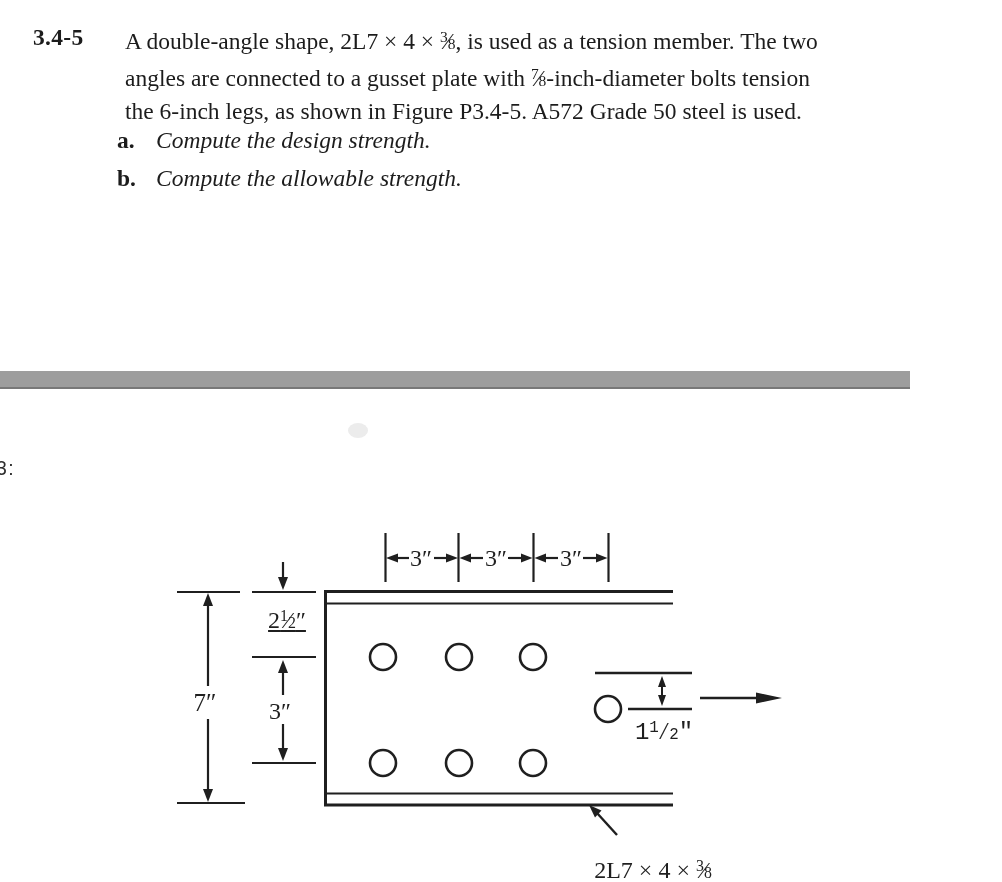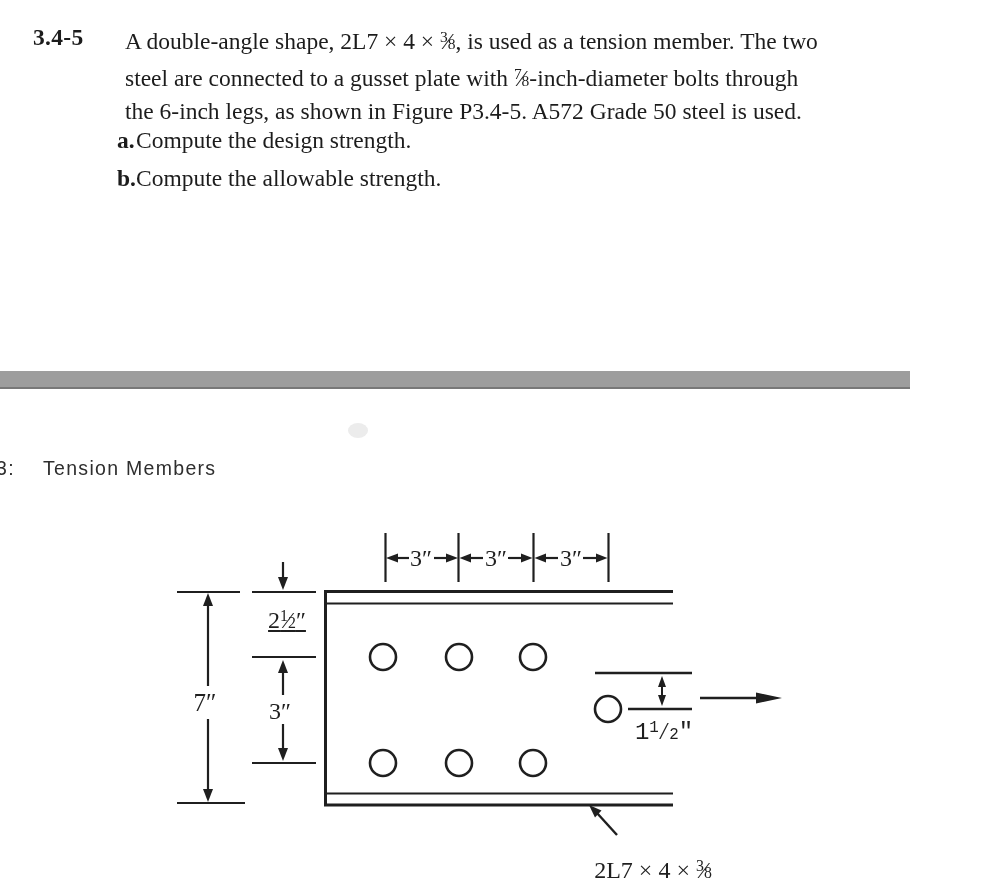--- a/index.html
+++ b/index.html
@@ -9,21 +9,21 @@
   }
   .abs { position:absolute; }
 
   
   .problem-number { left:33px; top:24px; font-size:23.5px; font-weight:bold; letter-spacing:0.3px; }
   .bodyline { left:125px; font-size:23.5px; white-space:nowrap; line-height:28px; }
   .line1 { top:23px; }
   .line2 { top:60px; }
   .line3 { top:97px; }
   .item-label { left:117px; font-size:23.5px; font-weight:bold; line-height:28px; }
-  .item-text  { left:136px; font-size:23.5px; line-height:28px; white-space:nowrap; }
+  .item-text  { left:156px; font-size:23.5px; line-height:28px; white-space:nowrap;font-style:italic; }
   .itemA { top:126px; }
   .itemB { top:164px; }
 
   
   .fr-n { font-size:0.66em; vertical-align:0.45em; margin-right:-1px; }
   .fr-s { margin:0 -2px 0 -1px; }
   .fr-d { font-size:0.66em; }
 
   
   .divider { left:0; top:371px; width:1002px; height:18px; background:#9d9d9d;
@@ -57,37 +57,36 @@
 
 <div class="page">
 
   <span class="abs problem-number">3.4-5</span>
 
   <div class="abs bodyline line1">
     <span>A double-angle shape, 2L7 × 4 × </span><span><span class="fr-n">3</span><span class="fr-s">⁄</span><span class="fr-d">8</span></span><span>, is used as a tension member. The two</span>
   </div>
 
   <div class="abs bodyline line2">
-    <span>steel are connected to a gusset plate with </span><span><span class="fr-n">7</span><span class="fr-s">⁄</span><span class="fr-d">8</span></span><span>-inch-diameter bolts through</span>
+    <span>angles are connected to a gusset plate with </span><span><span class="fr-n">7</span><span class="fr-s">⁄</span><span class="fr-d">8</span></span><span>-inch-diameter bolts tension</span>
   </div>
 
   <div class="abs bodyline line3">the 6-inch legs, as shown in Figure P3.4-5. A572 Grade 50 steel is used.</div>
 
   <span class="abs item-label itemA">a.</span>
   <span class="abs item-text itemA">Compute the design strength.</span>
 
   <span class="abs item-label itemB">b.</span>
   <span class="abs item-text itemB">Compute the allowable strength.</span>
 
   <div class="abs divider"></div>
 
   <div class="abs smudge"></div>
 
   <span class="abs rh rh-chapter">3:</span>
-  <span class="abs rh rh-title">Tension Members</span>
 
   <div class="abs figure">
 
     <svg width="1002" height="382" viewBox="0 0 1002 382" fill="none" stroke="#1f1f1f" stroke-width="2.2" stroke-linecap="butt">
 
       <g>
         <line x1="385.5" y1="33" x2="385.5" y2="82"></line>
         <line x1="458.5" y1="33" x2="458.5" y2="82"></line>
         <line x1="533.5" y1="33" x2="533.5" y2="82"></line>
         <line x1="608.5" y1="33" x2="608.5" y2="82"></line>

